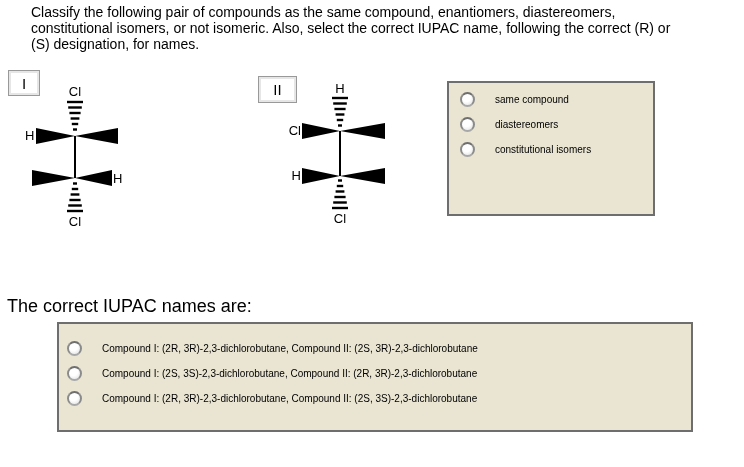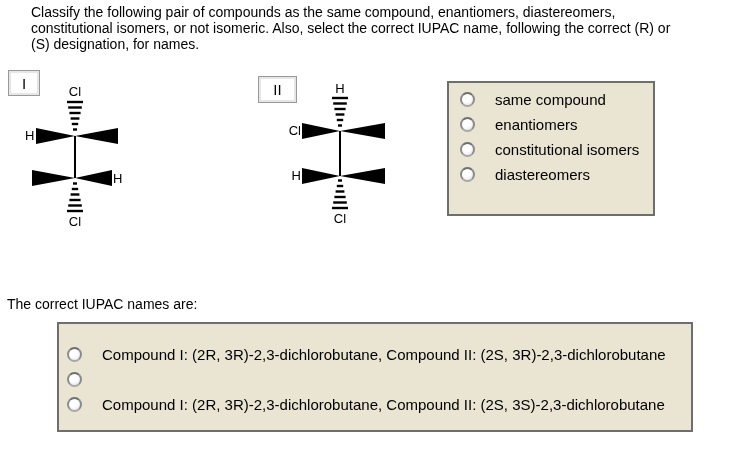--- a/index.html
+++ b/index.html
@@ -24,31 +24,31 @@
   svg.mol text{font-family:"Liberation Sans","DejaVu Sans",sans-serif;font-size:13px;fill:#000;}
   svg.mol line{stroke:#000;}
   svg.mol polygon{fill:#000;stroke:none;}
   .option-box{
     position:absolute;
     background:var(--box-bg,#e9e5d2);
     border:2px solid var(--box-border,#6e6e6e);
     box-sizing:border-box;
   }
   .classification-box{left:447px;top:81px;width:208px;height:135px;padding:4px 0 0 11px;}
-  .iupac-box{left:57px;top:322px;width:636px;height:110px;padding:18px 0 0 8px;}
+  .iupac-box{left:57px;top:322px;width:636px;height:110px;padding:12px 0 0 8px;}
   .opt-row{display:flex;align-items:center;height:25px;cursor:pointer;}
   .radio{
     width:15px;height:15px;border-radius:50%;flex:0 0 15px;
     border:2px solid #8b8b8b;
     border-top-color:#6f6f6f;border-bottom-color:#a8a8a8;
     background:radial-gradient(circle at 40% 32%,#ffffff 42%,#f3f3f3 62%,#d9d9d9 100%);
     box-sizing:border-box;
   }
-  .opt-label{margin-left:20px;font-size:15px;white-space:nowrap;}
-  .iupac-intro{position:absolute;left:7px;top:296px;font-size:14px;}
+  .opt-label{margin-left:20px;font-size:10px;white-space:nowrap;}
+  .iupac-intro{position:absolute;left:7px;top:296px;font-size:18px;}
 </style>
 </head>
 <body>
 
 <div class="prompt">
   <div>Classify the following pair of compounds as the same compound, enantiomers, diastereomers,</div>
   <div>constitutional isomers, or not isomeric. Also, select the correct IUPAC name, following the correct (R) or</div>
   <div>(S) designation, for names.</div>
 </div>
 
@@ -116,39 +116,36 @@
   <text x="70" y="145" text-anchor="middle">Cl</text>
 </svg>
 
 <div class="option-box classification-box">
   <div class="opt-row">
     <span class="radio"></span>
     <span class="opt-label">same compound</span>
   </div>
   <div class="opt-row">
     <span class="radio"></span>
-    <span class="opt-label">enantiomers</span>
+    <span class="opt-label">diastereomers</span>
   </div>
   <div class="opt-row">
     <span class="radio"></span>
     <span class="opt-label">constitutional isomers</span>
-  </div>
-  <div class="opt-row">
-    <span class="radio"></span>
-    <span class="opt-label">diastereomers</span>
   </div>
 </div>
 
 <div class="iupac-intro">The correct IUPAC names are:</div>
 
 <div class="option-box iupac-box">
   <div class="opt-row">
     <span class="radio"></span>
     <span class="opt-label">Compound I: (2R, 3R)-2,3-dichlorobutane, Compound II: (2S, 3R)-2,3-dichlorobutane</span>
   </div>
   <div class="opt-row">
     <span class="radio"></span>
+    <span class="opt-label">Compound I: (2S, 3S)-2,3-dichlorobutane, Compound II: (2R, 3R)-2,3-dichlorobutane</span>
   </div>
   <div class="opt-row">
     <span class="radio"></span>
     <span class="opt-label">Compound I: (2R, 3R)-2,3-dichlorobutane, Compound II: (2S, 3S)-2,3-dichlorobutane</span>
   </div>
 </div>
 
 </body></html>

